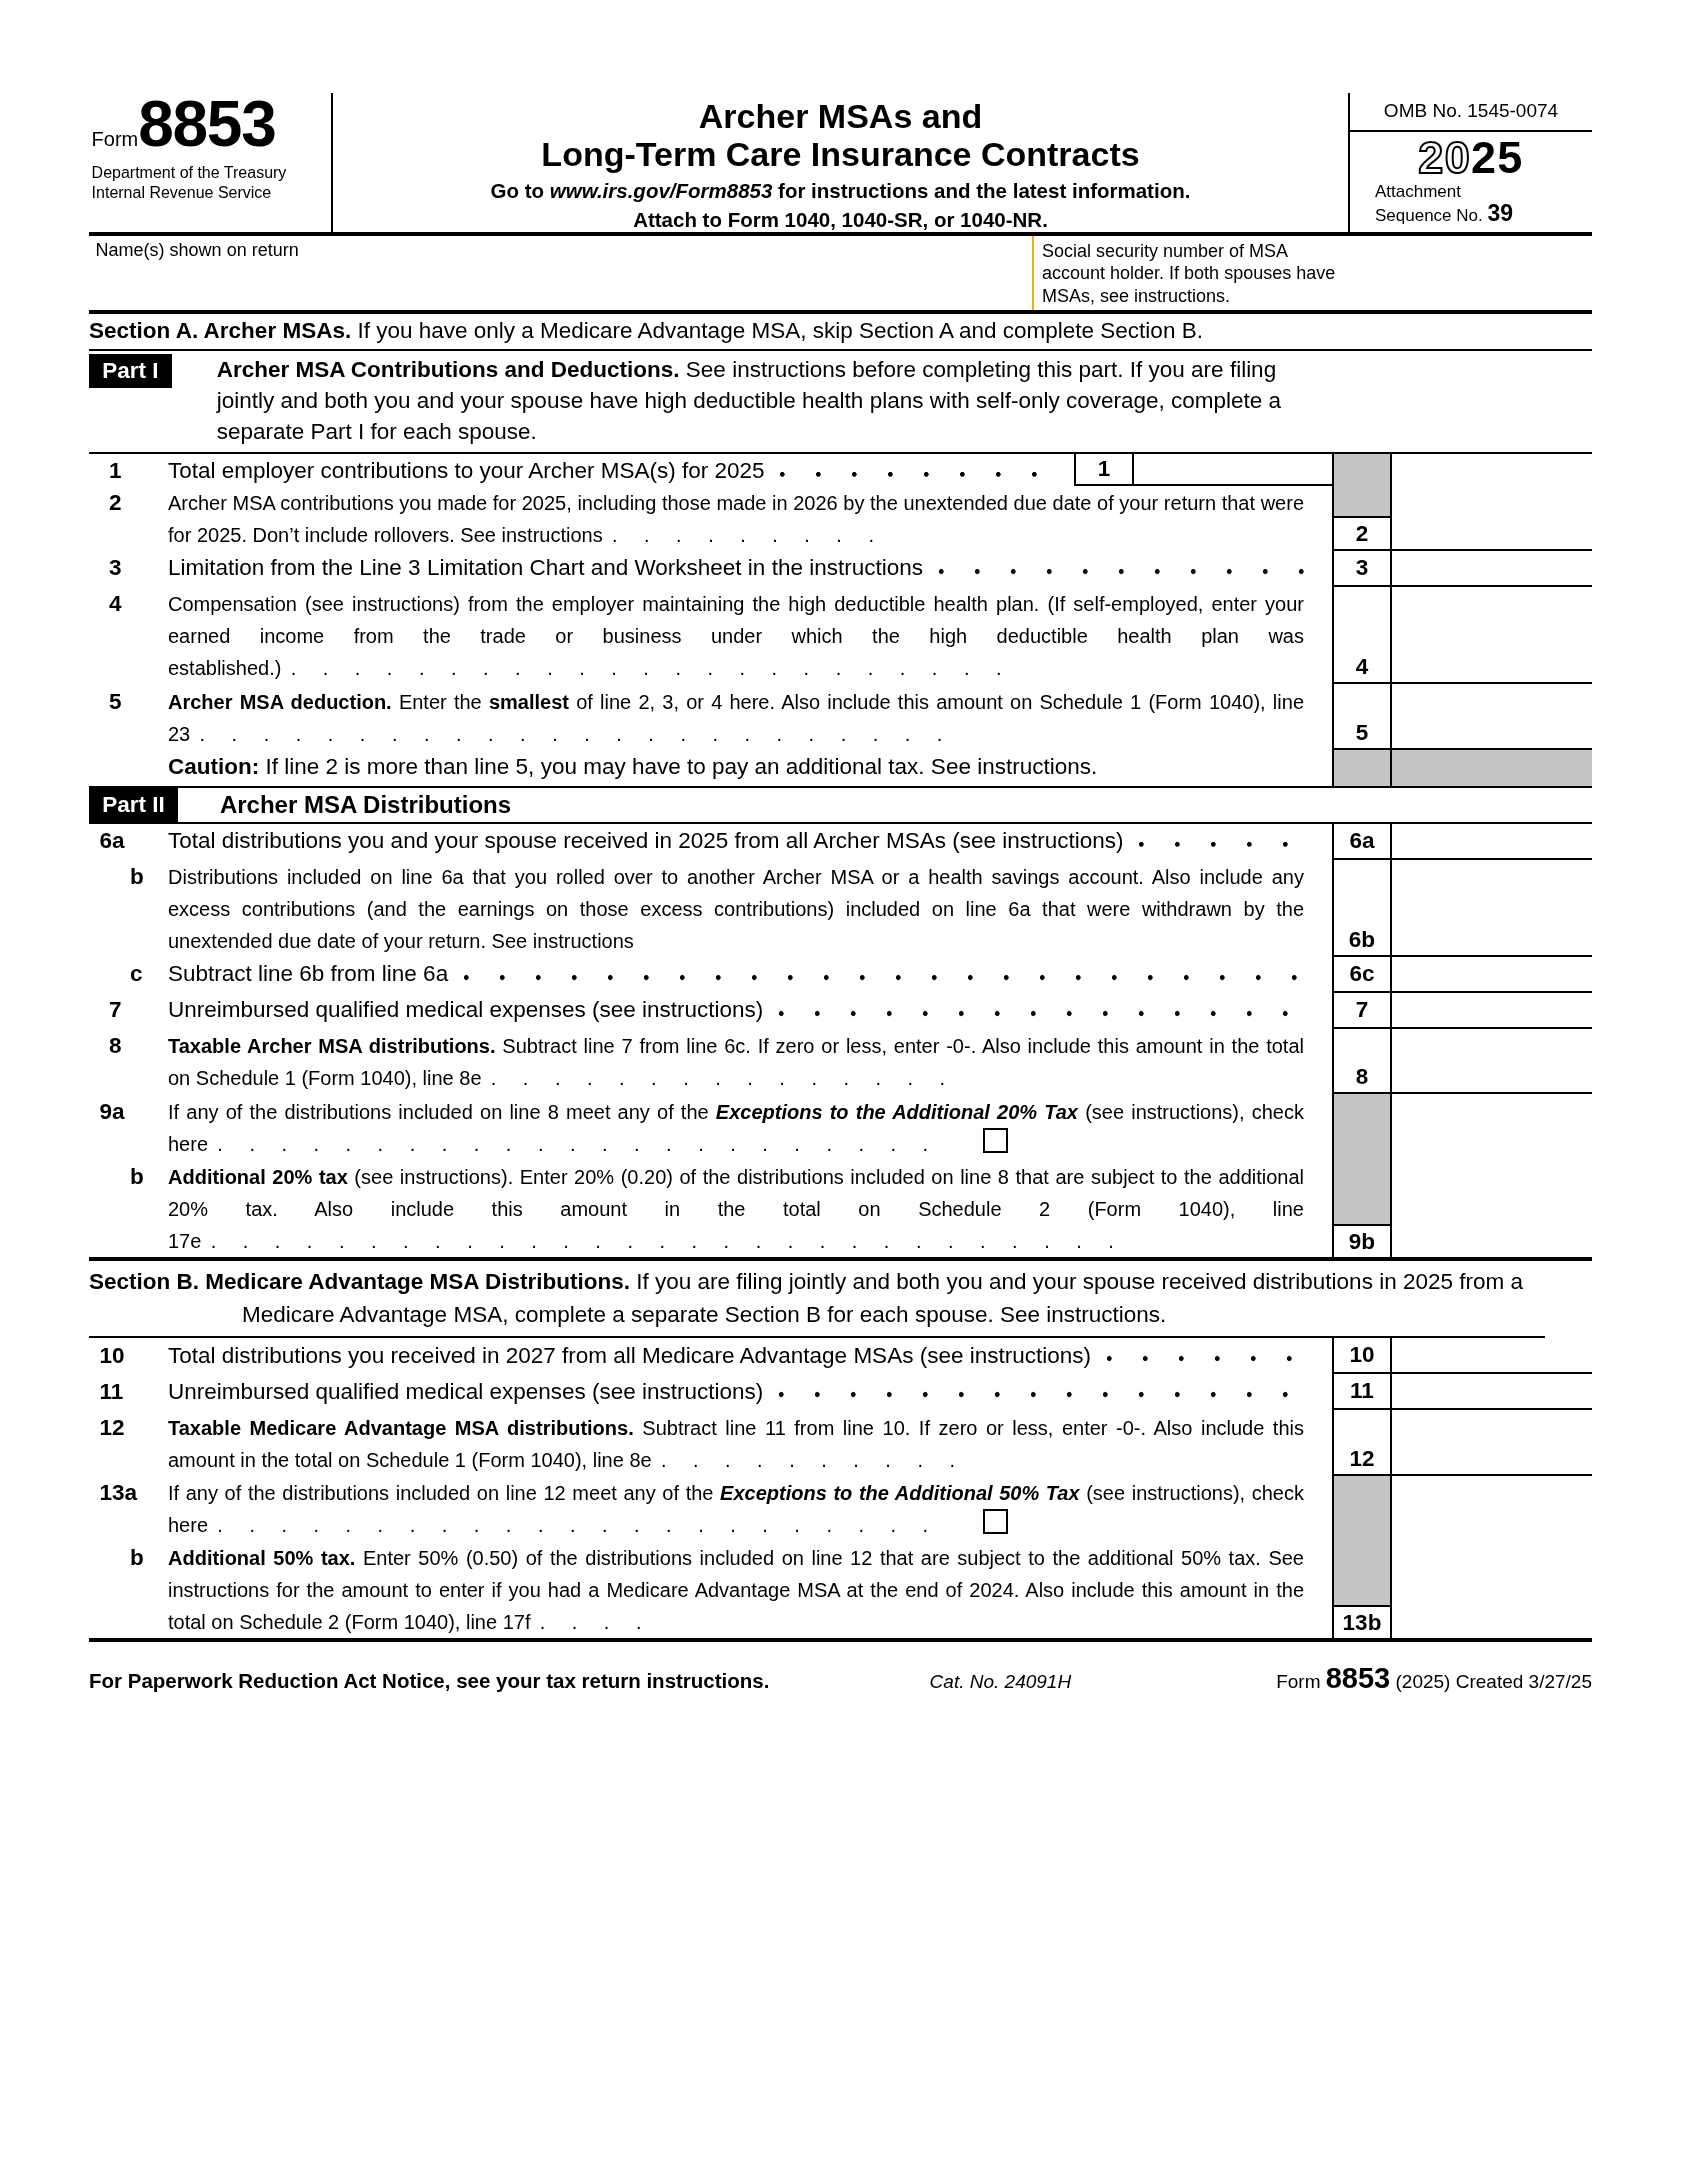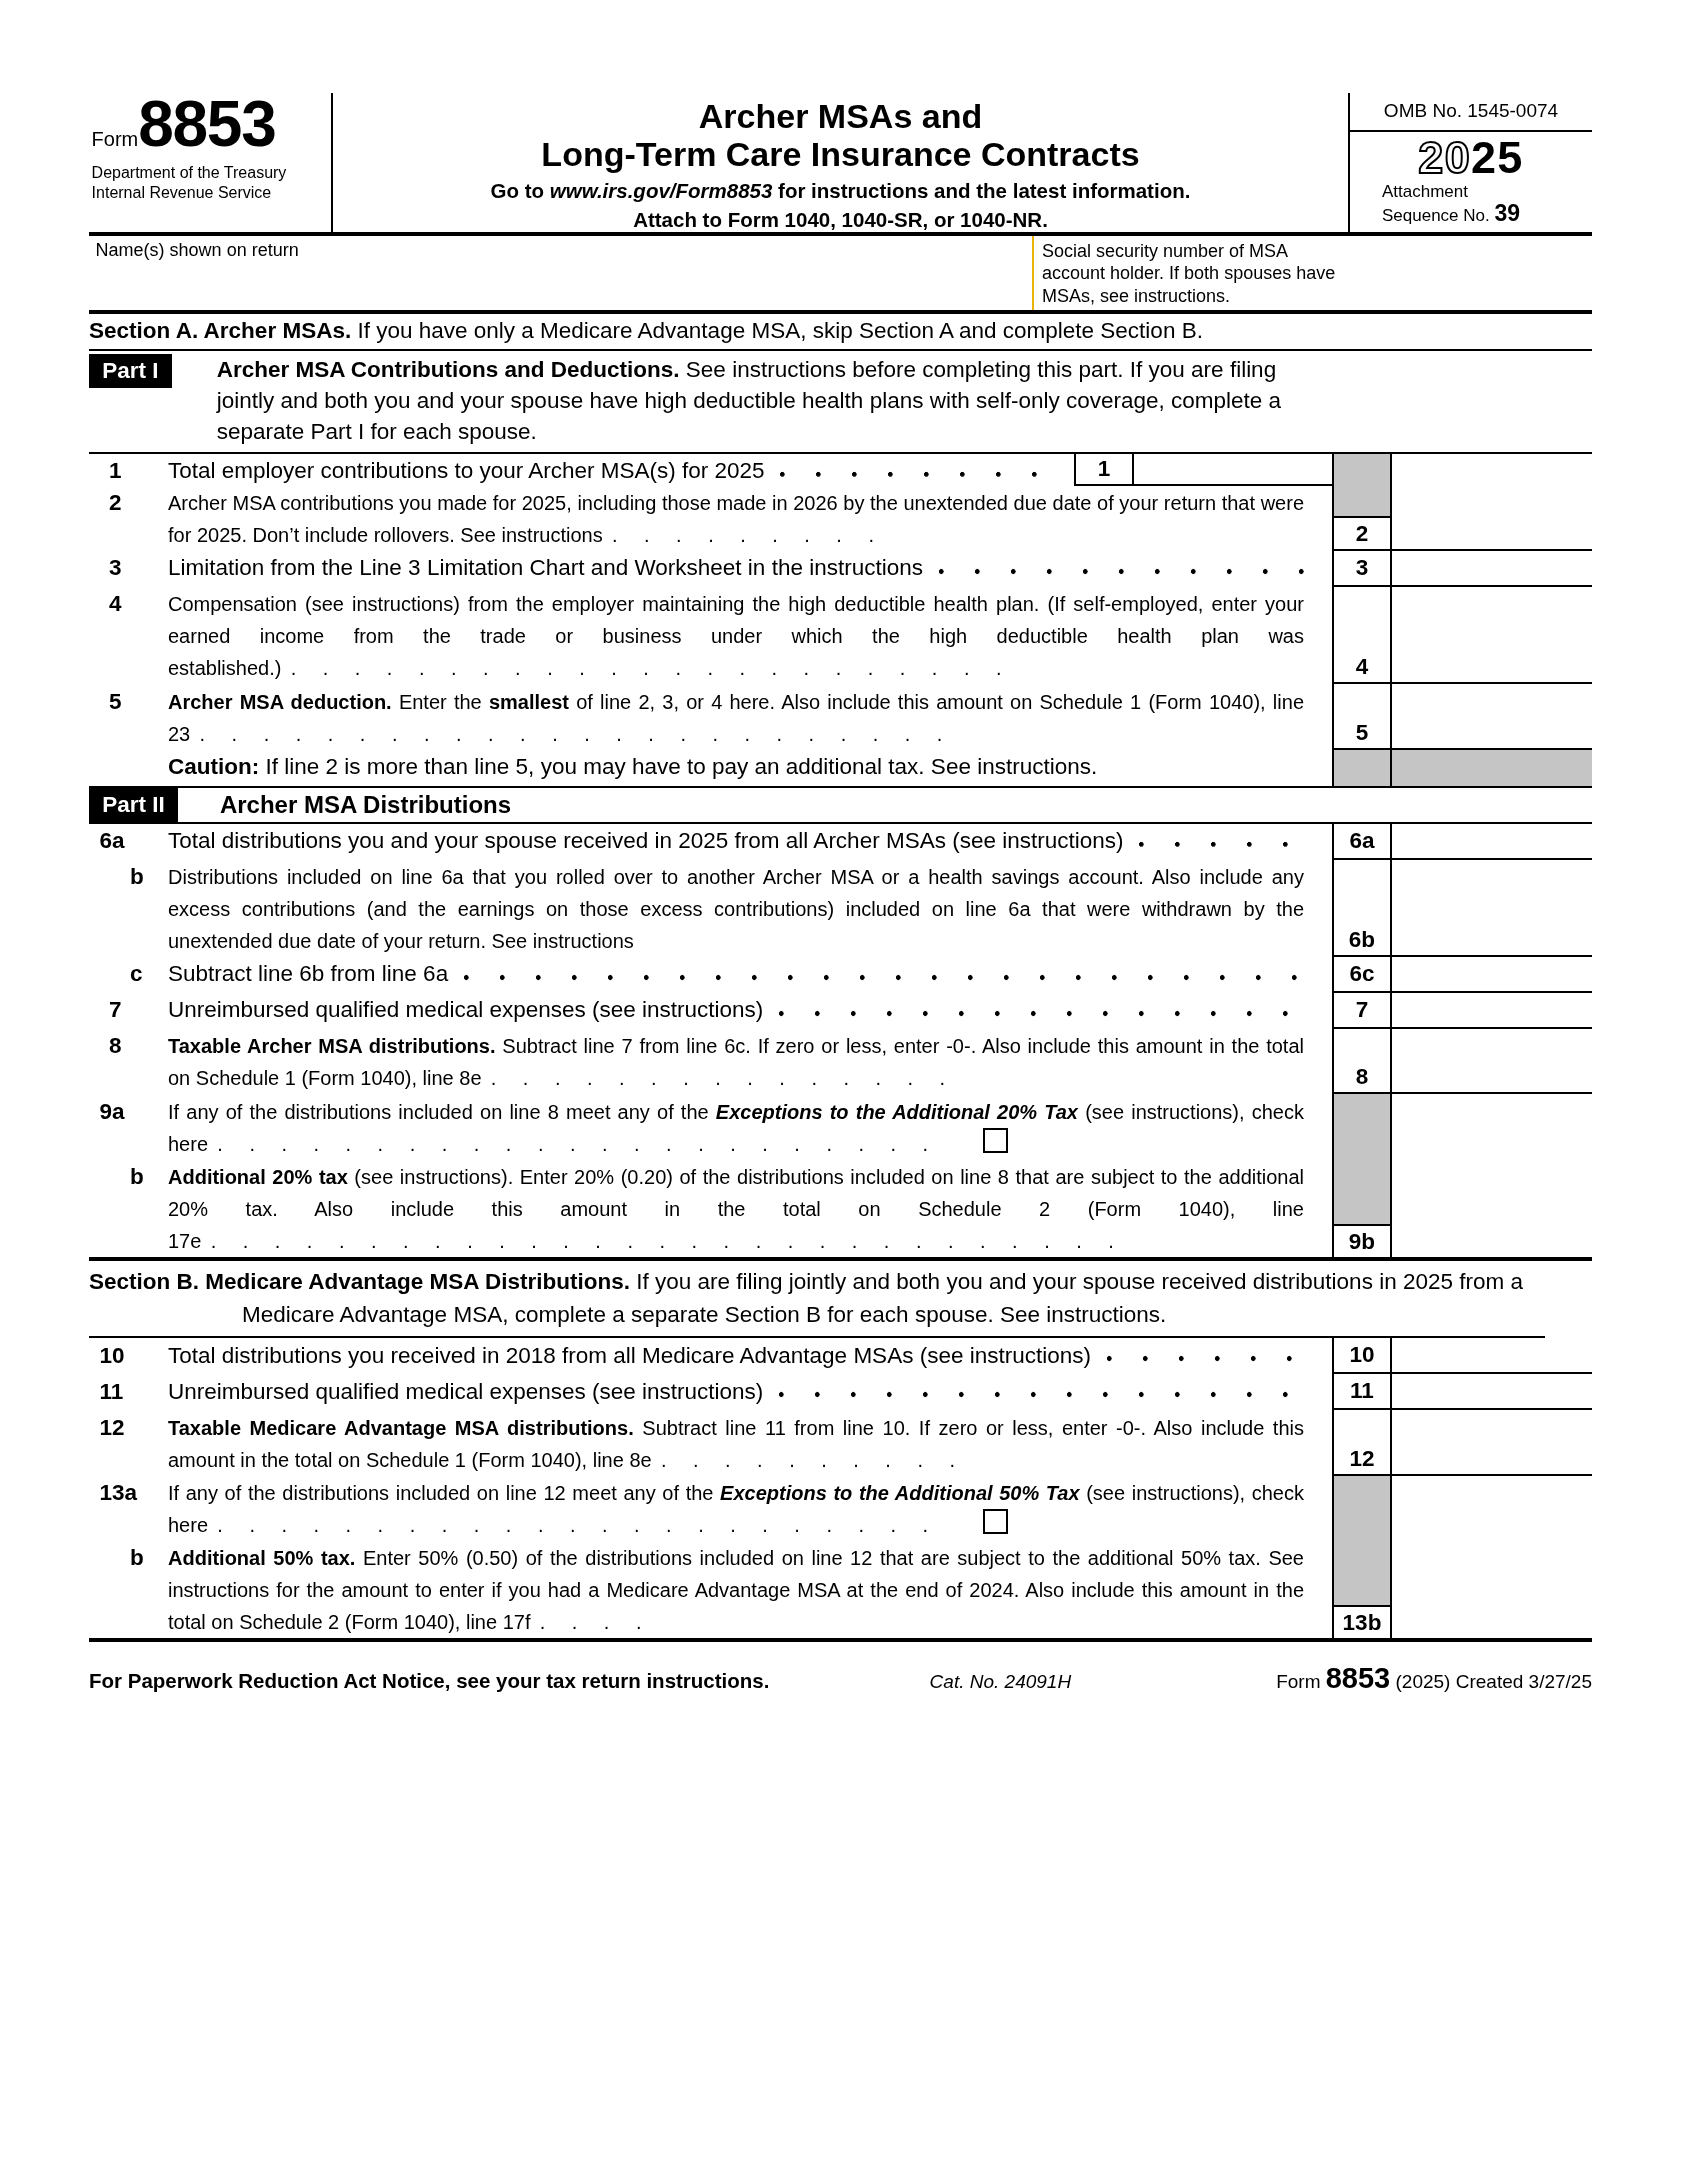--- a/index.html
+++ b/index.html
@@ -16,21 +16,21 @@
   .dept { font-size: 16px; line-height: 20px; margin-top: 8px; }
   .hdr-center { flex: 1 1 auto; border-left: 2px solid #000; border-right: 2px solid #000; text-align: center; padding-top: 4px; }
   .title { font-size: 34px; font-weight: bold; line-height: 38px; }
   .goto { font-size: 20.5px; font-weight: bold; margin-top: 6px; }
   .goto .url { font-style: italic; }
   .attach { font-size: 20.5px; font-weight: bold; margin-top: 5.3px; }
   .hdr-right { flex: 0 0 242px; }
   .omb { font-size: 19px; text-align: center; padding: 6.6px 2.6px 8px 2.6px; border-bottom: 2px solid #000; }
   .year { font-size: 45px; font-weight: bold; text-align: center; line-height: 48px; margin-top: 2.6px; letter-spacing: 1.3px; }
   .year .outline { color: #fff; -webkit-text-stroke: 2px #000; }
-  .attseq { font-size: 17px; line-height: 20.5px; padding-left: 32px; }
+  .attseq { font-size: 17px; line-height: 20.5px; padding-left: 25px; }
   .attseq .seqno { font-size: 23px; font-weight: bold; }
 
   
   .namerow { display: flex; border-bottom: 4.6px solid #000; min-height: 66px; }
   .namecell { flex: 1 1 auto; font-size: 18px; padding: 4px 6.6px; }
   .ssncell { flex: 0 0 560px; border-left: 2px solid #eab308; font-size: 18px; line-height: 22.5px; padding: 3.3px 8px; margin-left: 44px; }
   .ssncell .inner { display: block; width: 311px; }
 
   
   .secA { font-size: 22.5px; line-height: 30px; padding: 2px 0 2.6px 0; border-bottom: 2px solid #000; }
@@ -294,21 +294,21 @@
 
     <div class="hr7"></div>
 
     <div class="secB">
       <span class="bold">Section B.</span><span class="bold">  Medicare Advantage MSA Distributions.</span><span> If you are filing jointly and both you and your spouse received distributions in 2025 from a Medicare Advantage MSA, complete a separate Section B for each spouse. See instructions.</span>
     </div>
 
     <div class="band s">
       <div class="desc">
         <div class="ln wide">10</div>
-        <div class="txts">Total distributions you received in 2018 from all Medicare Advantage MSAs (see instructions)</div>
+        <div class="txts">Total distributions you received in 2027 from all Medicare Advantage MSAs (see instructions)</div>
         <div class="lead"></div>
       </div>
       <div class="ncol rb">
           <span>10</span>
         </div>
       <div class="acol rb"></div>
     </div>
 
     <div class="band s">
       <div class="desc">

